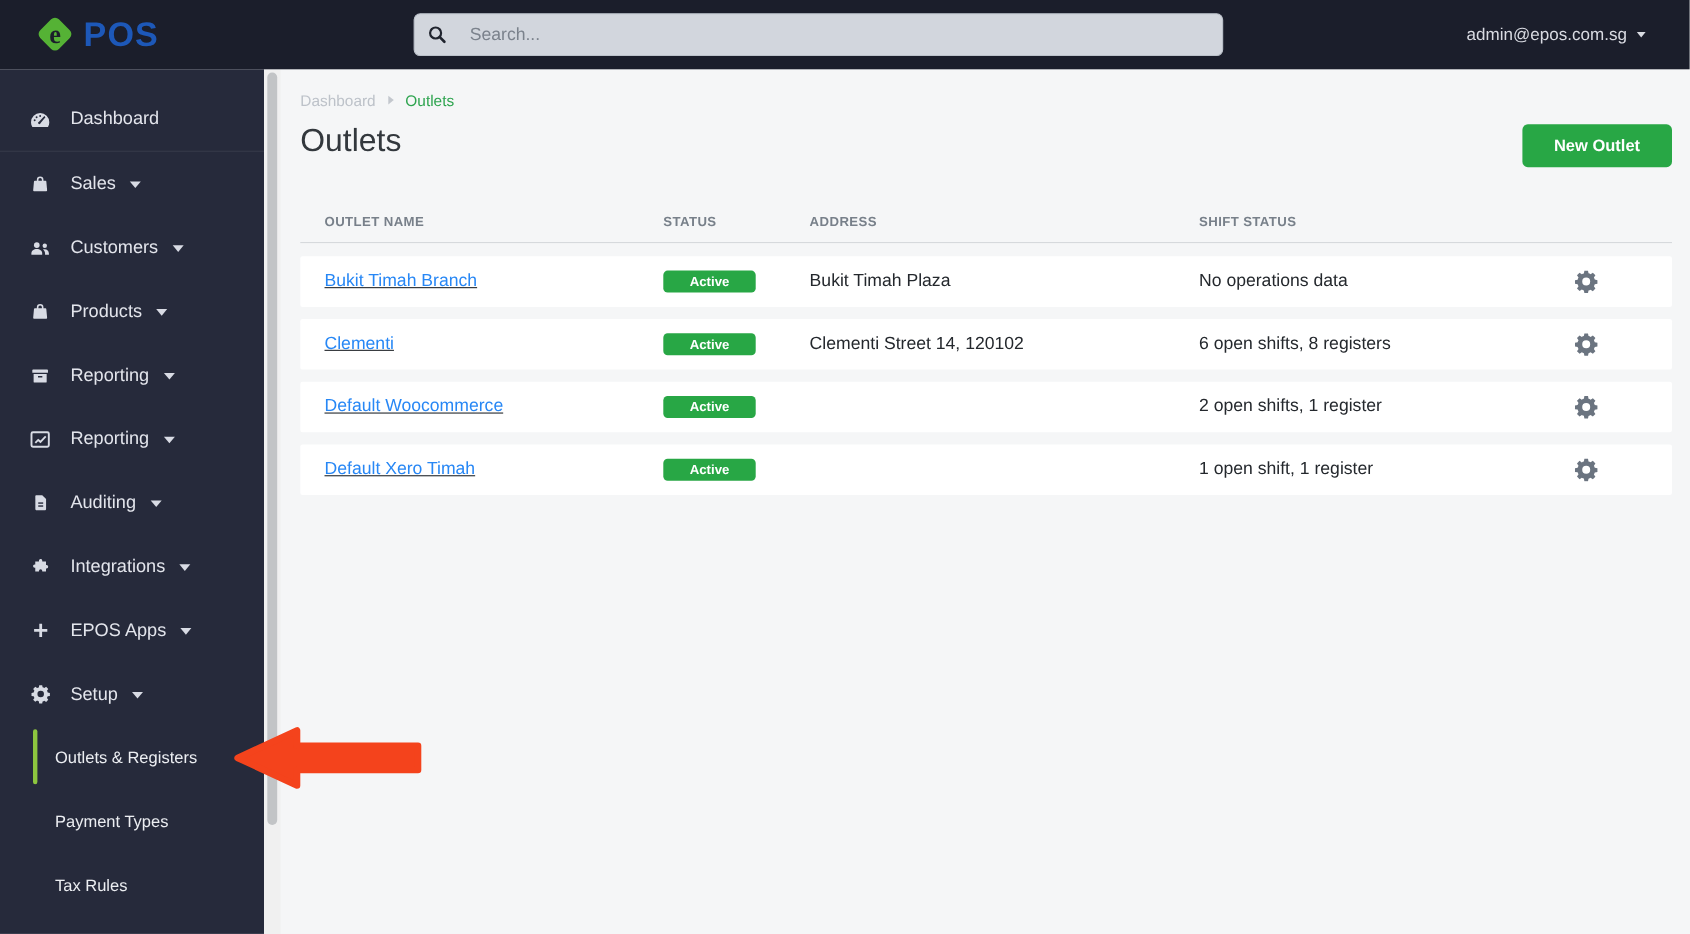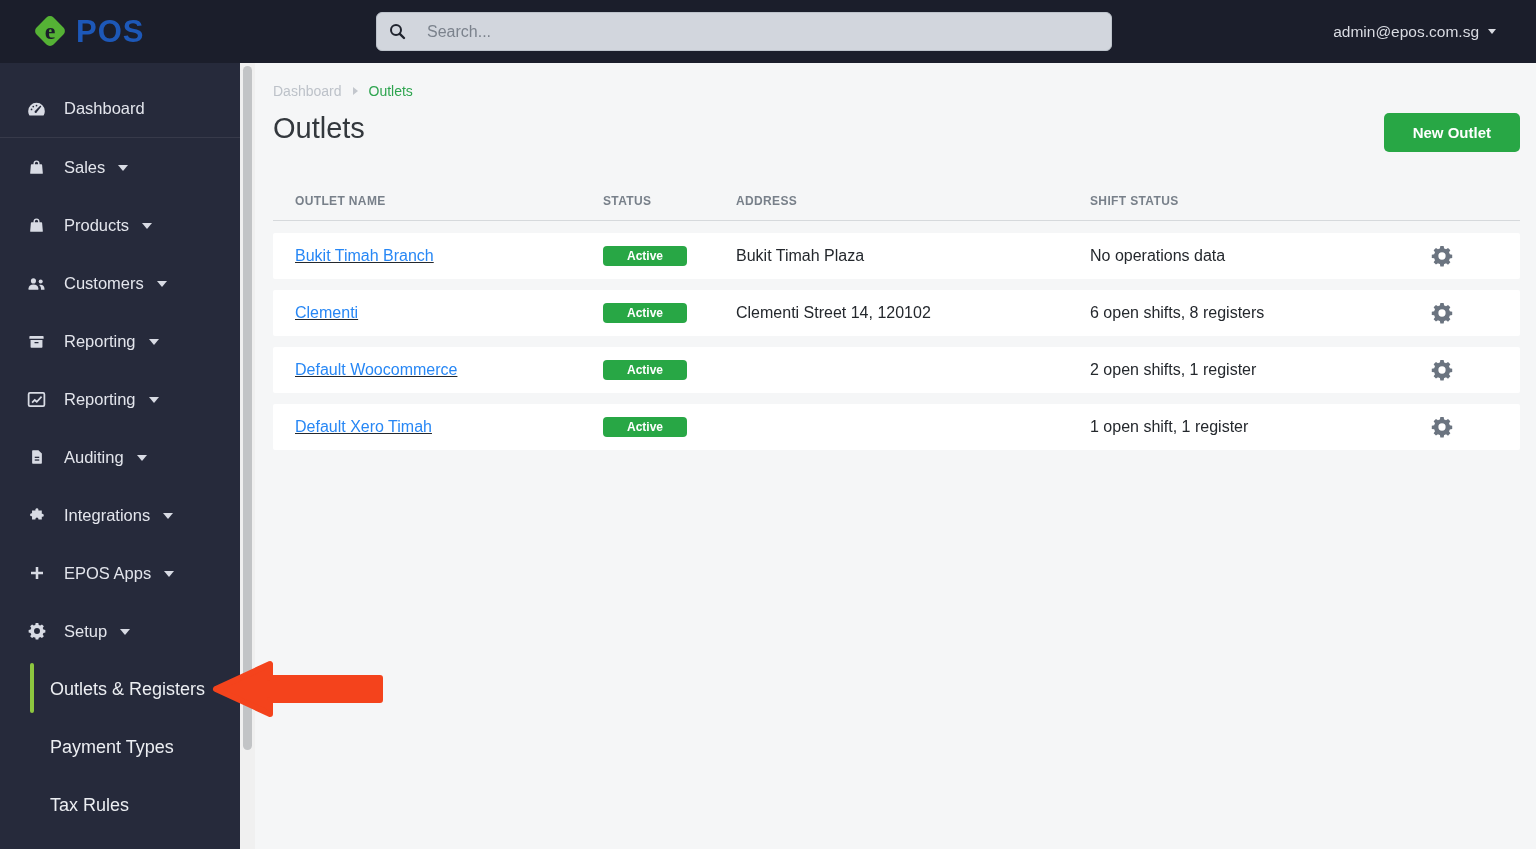--- a/index.html
+++ b/index.html
@@ -16,21 +16,21 @@
   .usermenu { position:absolute; right:40px; top:0; height:63px; display:flex; align-items:center; gap:9px; color:#d9dbe2; font-size:15.5px; cursor:pointer; }
   .caret { width:0; height:0; border-left:5px solid transparent; border-right:5px solid transparent; border-top:6px solid currentColor; display:inline-block; }
 
   
   .sidebar { position:absolute; top:63px; left:0; width:240px; height:786px; background:#262a3b; z-index:5; }
   .nav-item { height:58px; display:flex; align-items:center; padding-left:25px; color:#e3e5ec; font-size:16.5px; cursor:pointer; }
   .nav-item .icon { width:23px; display:flex; justify-content:center; margin-right:16px; }
   .nav-item .icon svg { fill:#d8dbe4; }
   .nav-item .caret { margin-left:13px; color:#d8dbe4; transform:translateY(1px); }
   .nav-first-block { padding-top:16px; border-bottom:1px solid rgba(255,255,255,0.08); }
-  .subnav-item { position:relative; height:58px; display:flex; align-items:center; padding-left:50px; color:#eceef2; font-size:18px; cursor:pointer; }
+  .subnav-item { position:relative; height:58px; display:flex; align-items:center; padding-left:50px; color:#eceef2; font-size:15px; cursor:pointer; }
   .subnav-item.active::before { content:""; position:absolute; left:30px; top:3px; bottom:5px; width:4px; border-radius:2px; background:#8dc63f; }
 
   
   .scrollstrip { position:absolute; top:63px; left:240px; width:15px; height:786px; background:#f0f0f0; z-index:6; }
   .scrollthumb { position:absolute; left:3px; top:3px; width:9px; height:684px; background:#c2c4c6; border-radius:5px; cursor:grab; }
 
   
   .main { position:absolute; top:63px; left:255px; width:1281px; height:786px; background:#f5f6f7; padding:20px 16px 0 18px; }
   .breadcrumb { display:flex; align-items:center; gap:11px; font-size:14px; color:#bdc2c9; }
   .bc-sep { width:0; height:0; border-top:4px solid transparent; border-bottom:4px solid transparent; border-left:5px solid #c3c7cd; }
@@ -104,38 +104,38 @@
       <svg width="19" height="19" viewBox="0 0 24 24">
           <path d="M8.2 8V6.8a3.8 3.8 0 0 1 7.6 0V8h2.3a1 1 0 0 1 1 .9l.9 10a1 1 0 0 1-1 1.1H5a1 1 0 0 1-1-1.1l.9-10a1 1 0 0 1 1-.9h2.3zm1.8 0h4V6.8a2 2 0 0 0-4 0V8z"></path>
         </svg>
     </span>
     <span>Sales</span>
     <span class="caret"></span>
   </div>
 
   <div class="nav-item">
     <span class="icon">
-      <svg width="19" height="19" viewBox="0 0 24 24">
-          <path d="M8.2 8V6.8a3.8 3.8 0 0 1 7.6 0V8h2.3a1 1 0 0 1 1 .9l.9 10a1 1 0 0 1-1 1.1H5a1 1 0 0 1-1-1.1l.9-10a1 1 0 0 1 1-.9h2.3zm1.8 0h4V6.8a2 2 0 0 0-4 0V8z"></path>
-        </svg>
-    </span>
-    <span>Products</span>
-    <span class="caret"></span>
-  </div>
-
-  <div class="nav-item">
-    <span class="icon">
       <svg width="21" height="21" viewBox="0 0 24 24">
           <circle cx="8.5" cy="9" r="2.9"></circle>
           <path d="M8.5 13c-3.1 0-5.6 1.7-5.6 4.4V19h11.2v-1.6c0-2.7-2.5-4.4-5.6-4.4z"></path>
           <circle cx="16.8" cy="9.6" r="2.3"></circle>
           <path d="M16.8 13.3c-.7 0-1.3.1-1.9.3 1.4 1 2.2 2.4 2.2 4.1v1.3h4v-1.4c0-2.5-2-4.3-4.3-4.3z"></path>
         </svg>
     </span>
     <span>Customers</span>
+    <span class="caret"></span>
+  </div>
+
+  <div class="nav-item">
+    <span class="icon">
+      <svg width="19" height="19" viewBox="0 0 24 24">
+          <path d="M8.2 8V6.8a3.8 3.8 0 0 1 7.6 0V8h2.3a1 1 0 0 1 1 .9l.9 10a1 1 0 0 1-1 1.1H5a1 1 0 0 1-1-1.1l.9-10a1 1 0 0 1 1-.9h2.3zm1.8 0h4V6.8a2 2 0 0 0-4 0V8z"></path>
+        </svg>
+    </span>
+    <span>Products</span>
     <span class="caret"></span>
   </div>
 
   <div class="nav-item">
     <span class="icon">
       <svg width="19" height="19" viewBox="0 0 24 24">
           <path d="M4 5h16a1 1 0 0 1 1 1v2.6H3V6a1 1 0 0 1 1-1z"></path>
           <path fill-rule="evenodd" d="M4.5 10.2h15V19a1 1 0 0 1-1 1h-13a1 1 0 0 1-1-1v-8.8zm5 2.3v1.7h5v-1.7h-5z"></path>
         </svg>
     </span>

